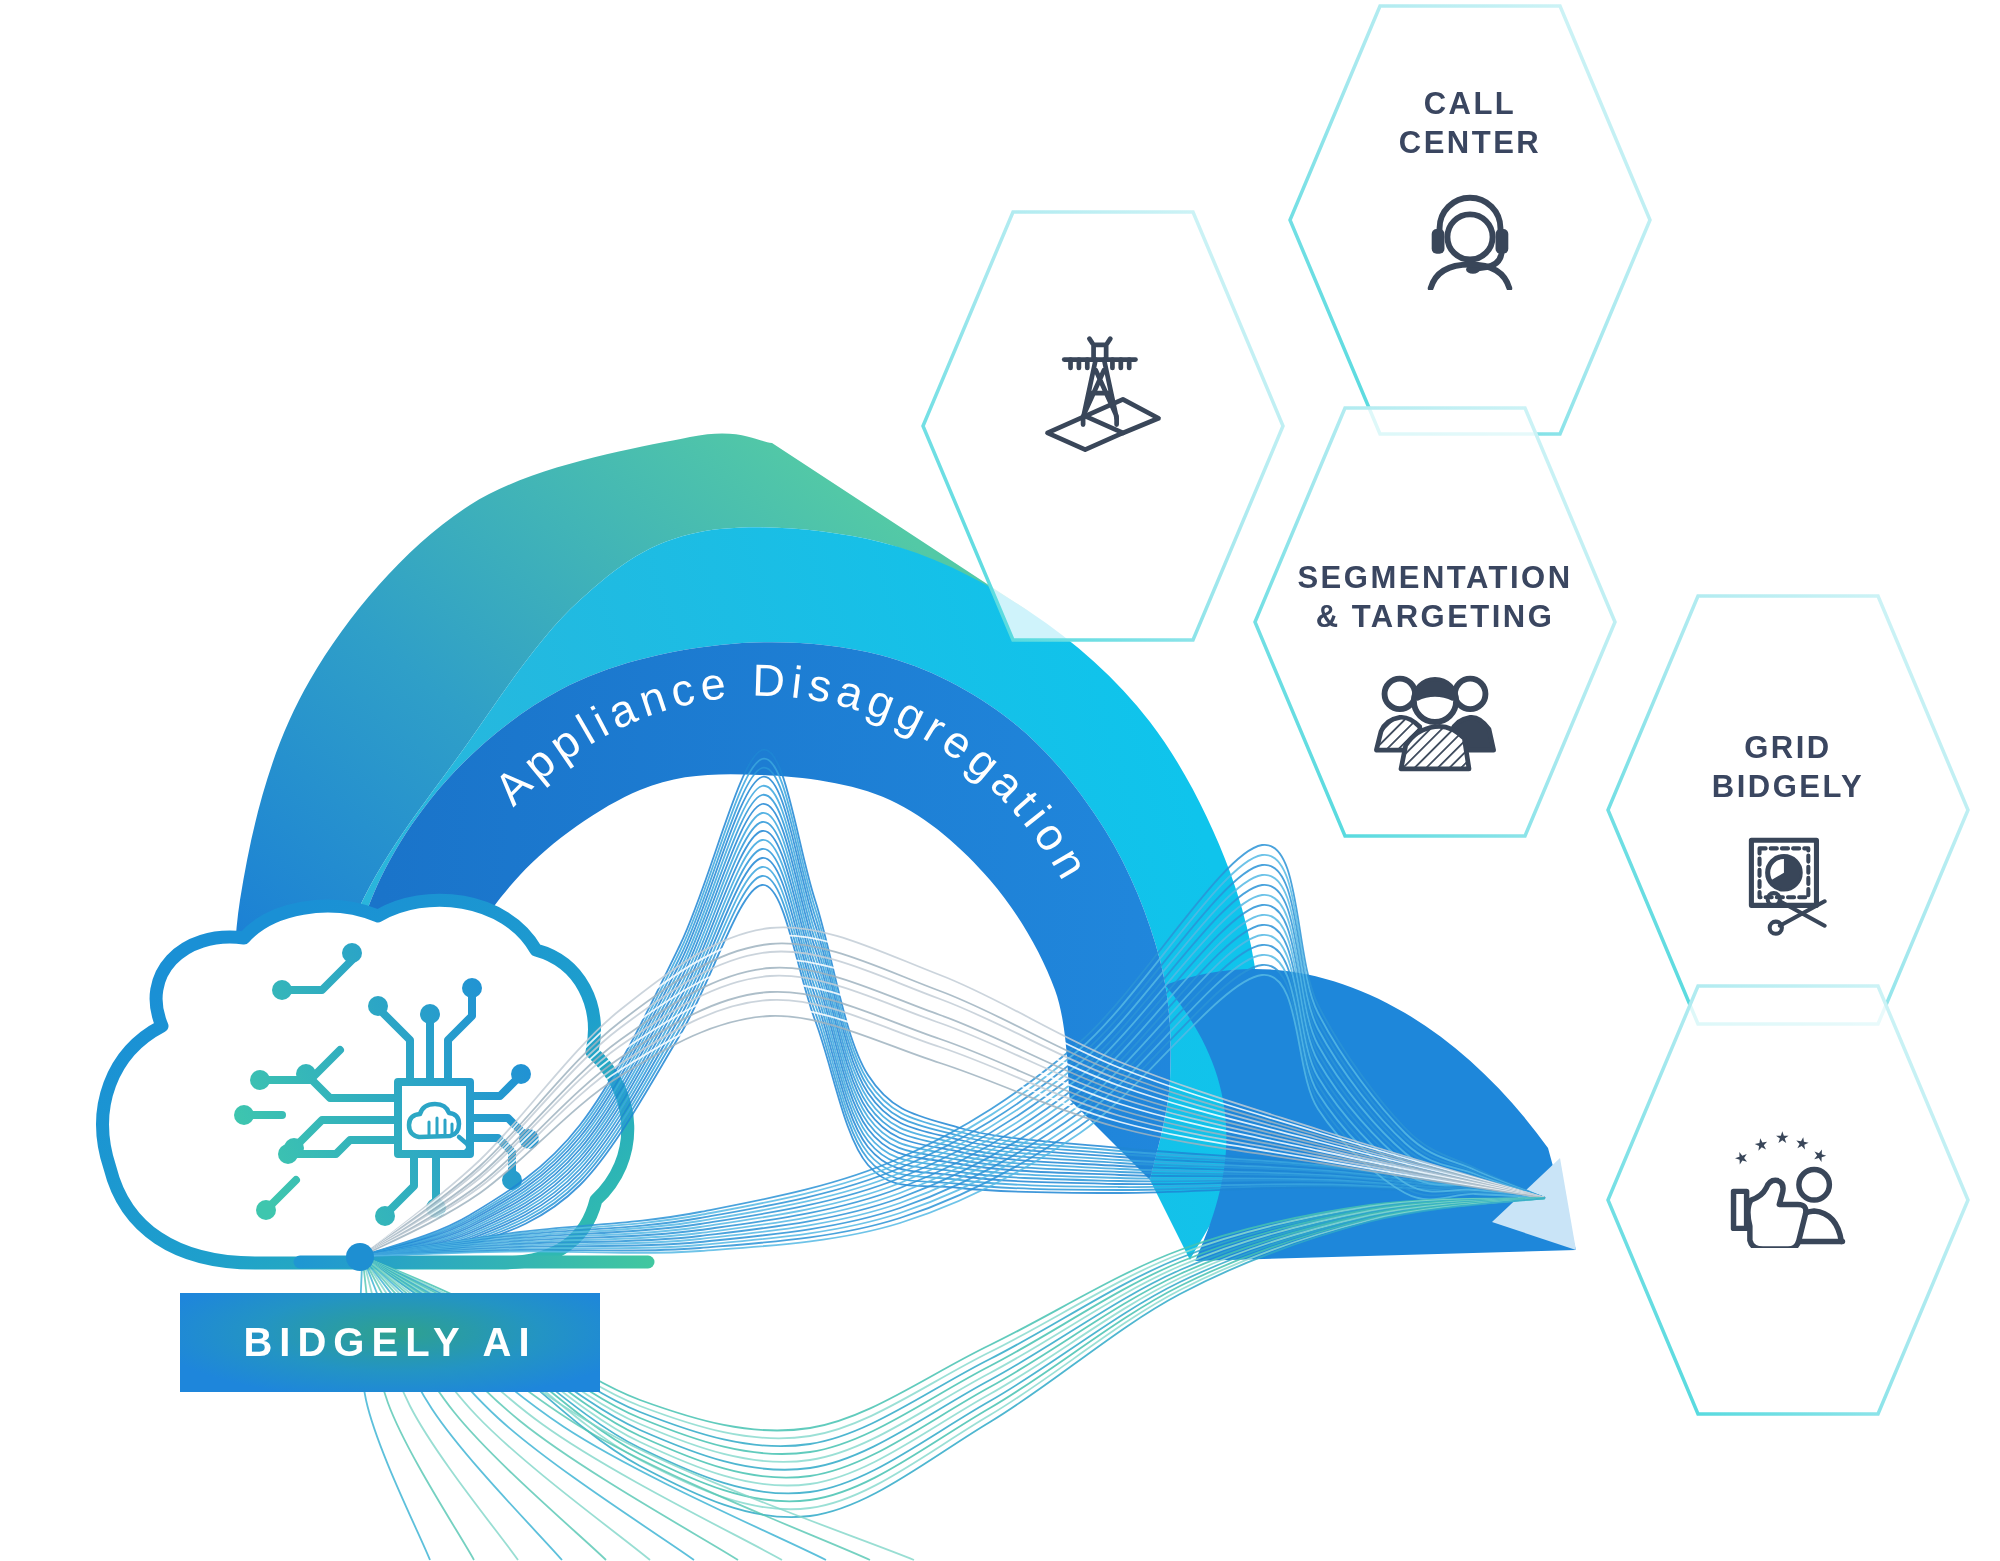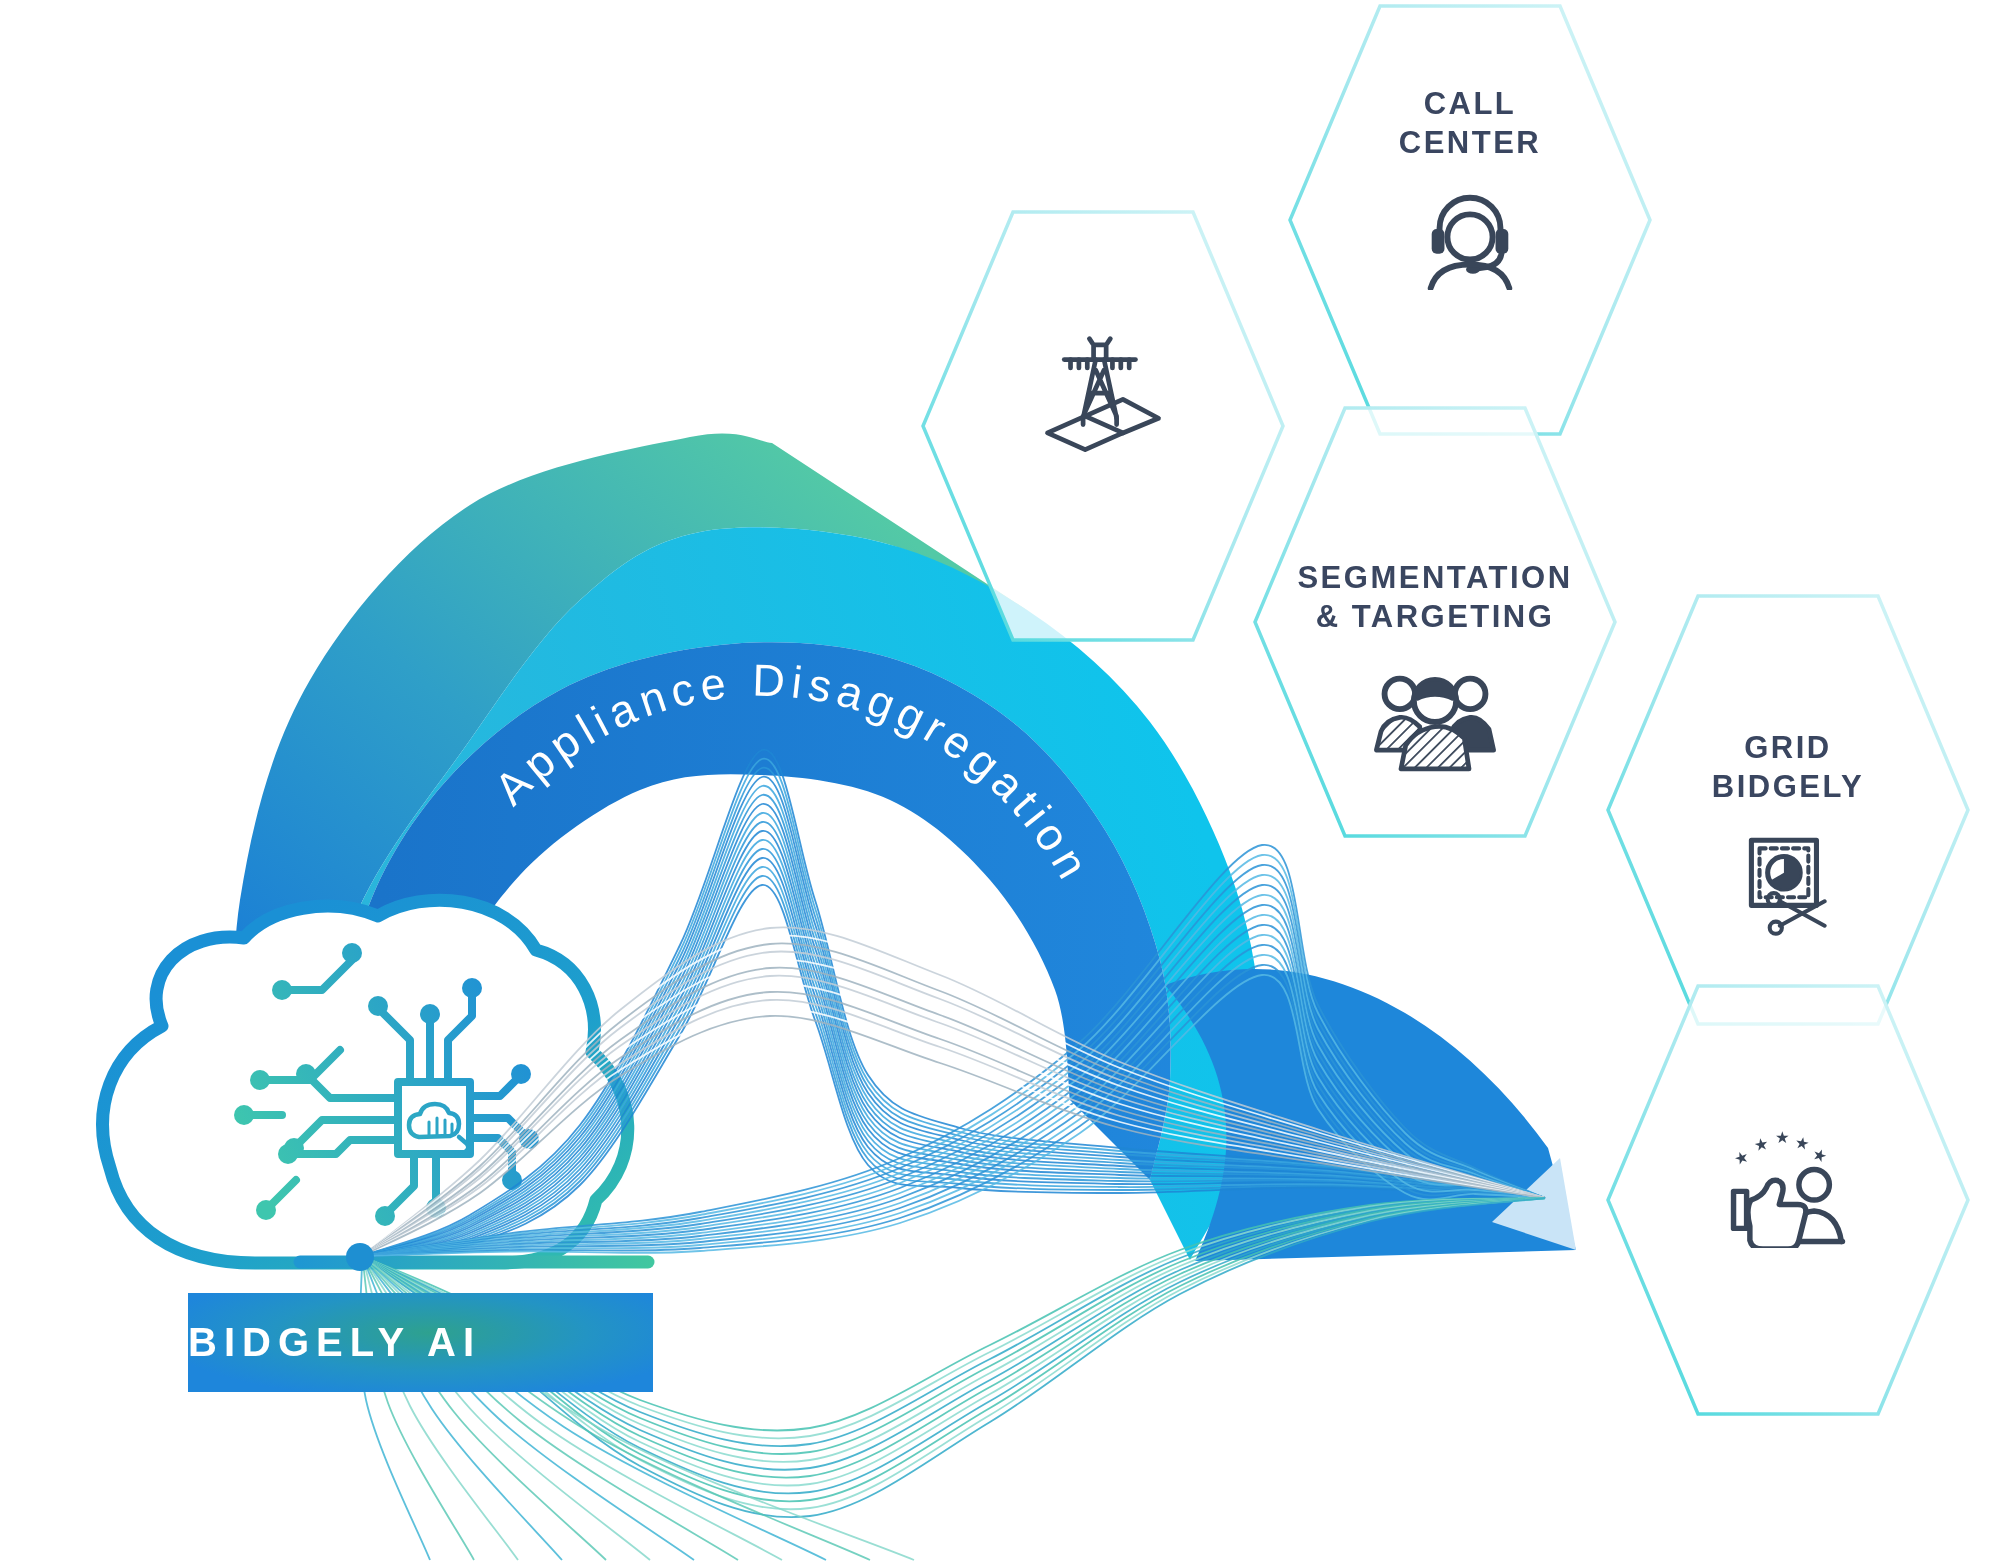--- a/index.html
+++ b/index.html
@@ -4,23 +4,23 @@
 <style>
   html,body{margin:0;padding:0;background:#fff;}
   #stage{position:relative;width:2000px;height:1561px;overflow:hidden;
          font-family:"Liberation Sans",sans-serif;background:#fff;}
   #scene{position:absolute;left:0;top:0;}
   .hex-content{position:absolute;width:360px;display:flex;flex-direction:column;
                align-items:center;pointer-events:none;}
   .hex-label{font-weight:700;font-size:31px;line-height:39px;letter-spacing:2.5px;
              color:#3a4660;text-align:center;white-space:nowrap;}
   .hex-icon{margin-top:18px;}
-  .source-badge{position:absolute;left:180px;top:1293px;width:465px;height:99px;
-    display:flex;align-items:center;justify-content:flex-start;
-    background:radial-gradient(ellipse at 52% 40%, #2ea18f 0%, #2394c4 46%, #1e86db 80%);margin-left:8px;}
+  .source-badge{position:absolute;left:180px;top:1293px;width:420px;height:99px;
+    display:flex;align-items:center;justify-content:center;
+    background:radial-gradient(ellipse at 52% 40%, #2ea18f 0%, #2394c4 46%, #1e86db 80%);}
   .source-badge span{color:#fff;font-weight:700;font-size:40px;letter-spacing:7px;}
   .arc-text{font-size:45px;letter-spacing:6px;fill:#ffffff;}
 </style>
 </head>
 <body>
 
 <div id="stage">
 
 <svg id="scene" width="2000" height="1561" viewBox="0 0 2000 1561">
   <defs>

